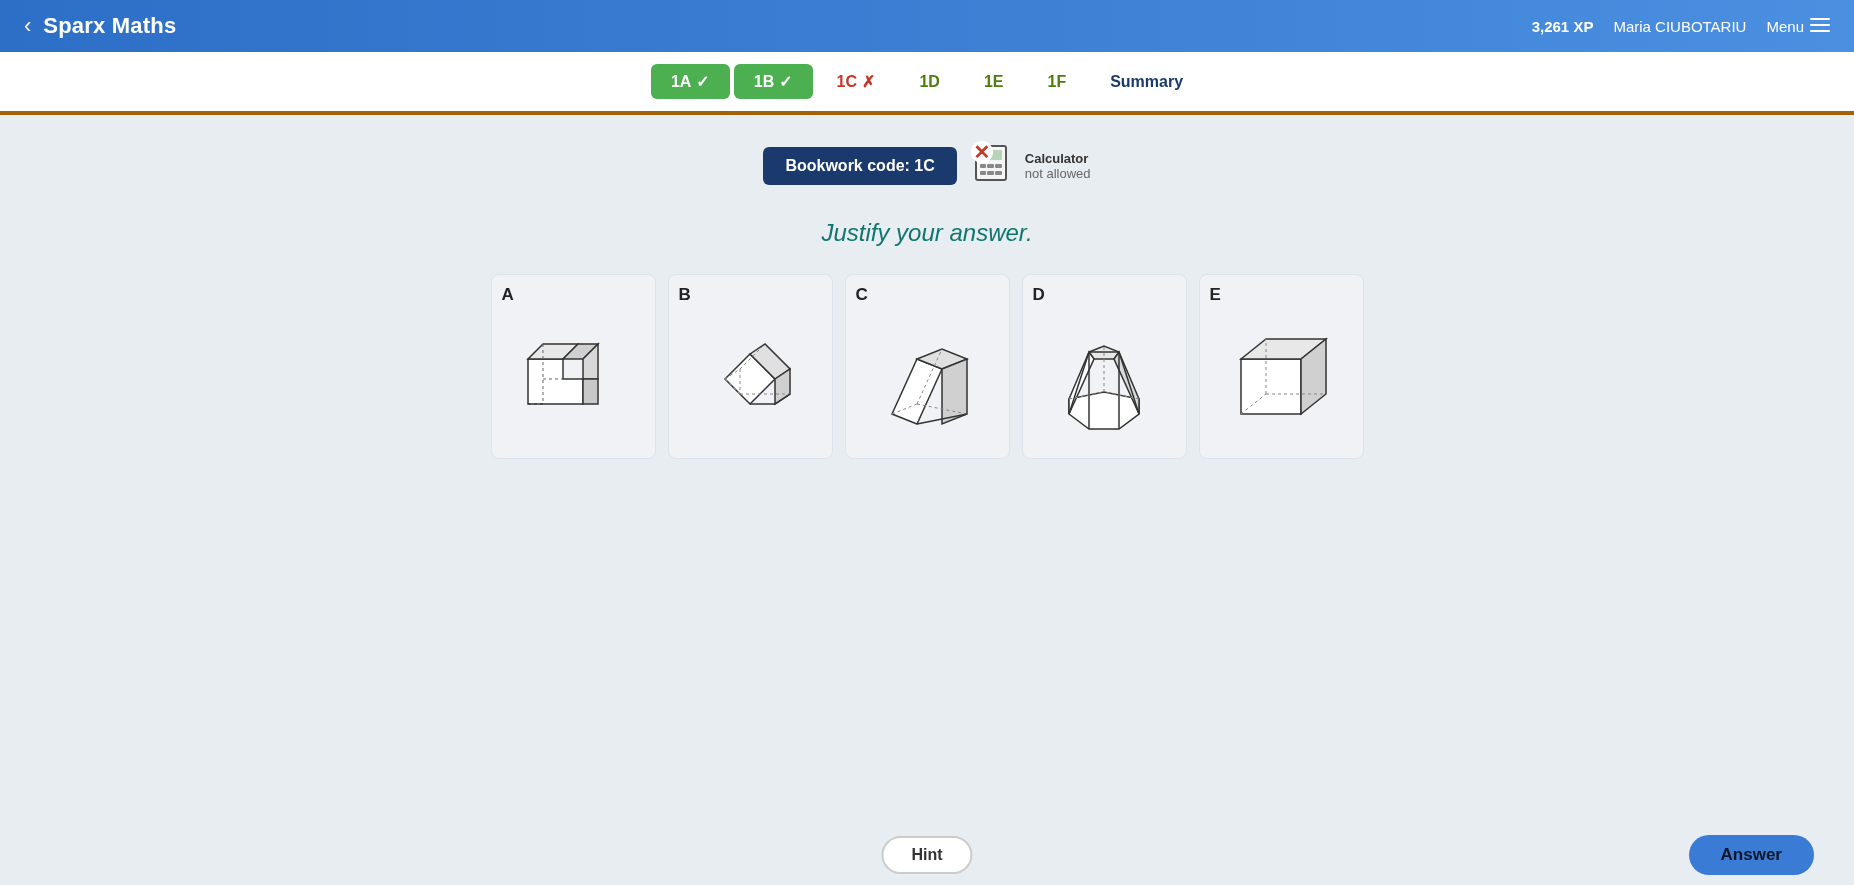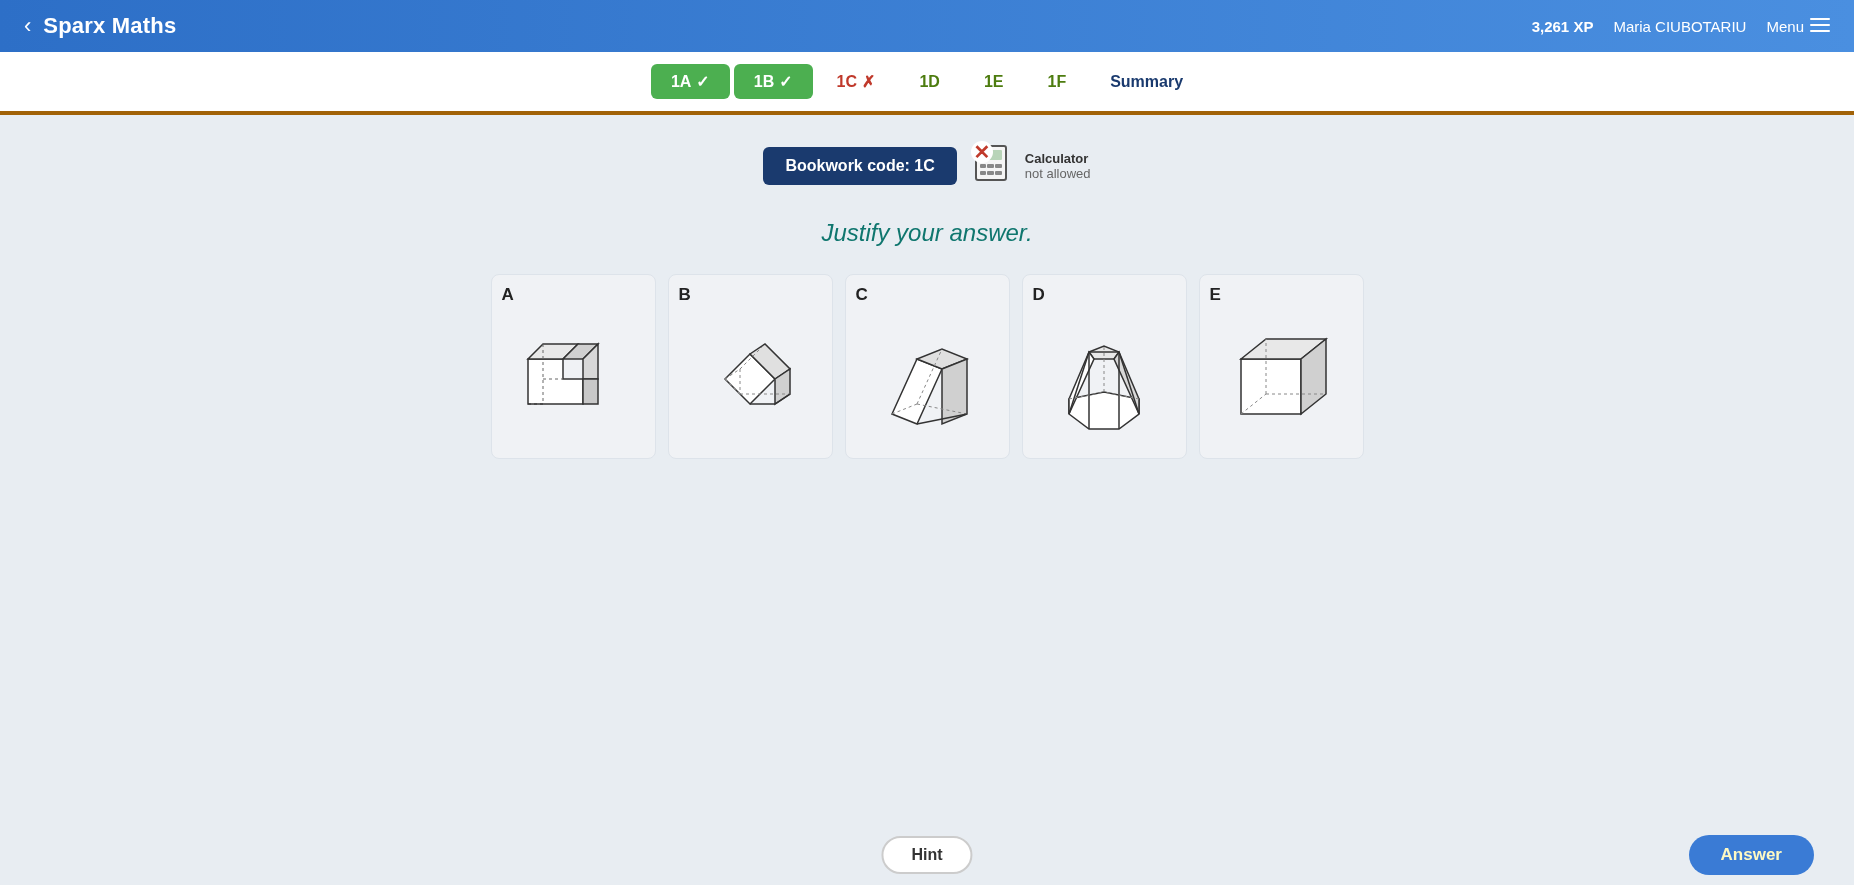--- a/index.html
+++ b/index.html
@@ -258,21 +258,21 @@
       border: 2px solid #ccc;
       border-radius: 24px;
       padding: 8px 28px;
       font-size: 16px;
       font-weight: 600;
       color: #333;
       cursor: pointer;
     }
     .answer-btn {
       background: #3a7bd5;
-      color: #fef9c3;
+      color: #0f172a;
       border: none;
       border-radius: 24px;
       padding: 10px 32px;
       font-size: 17px;
       font-weight: 700;
       cursor: pointer;
     }
   </style>
 </head>
 <body>

